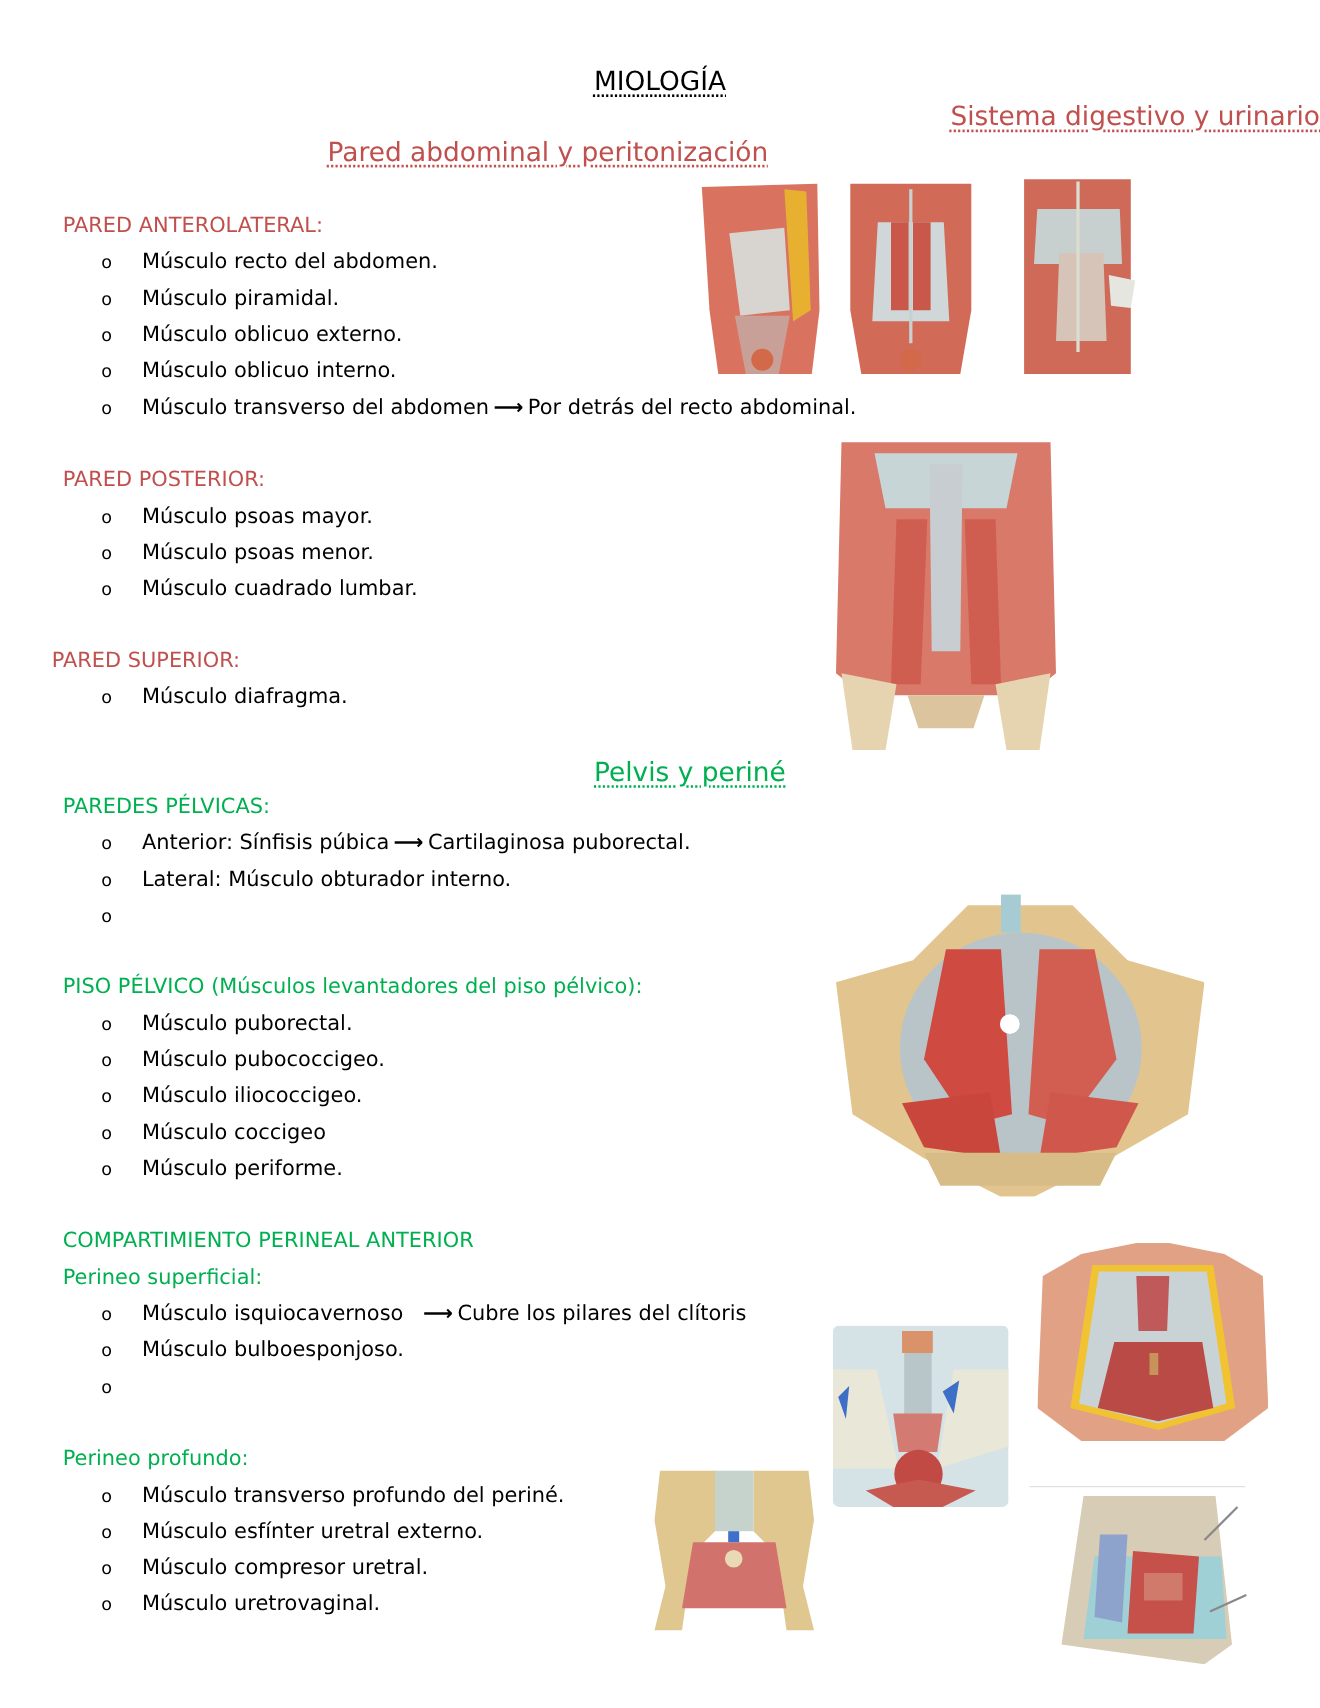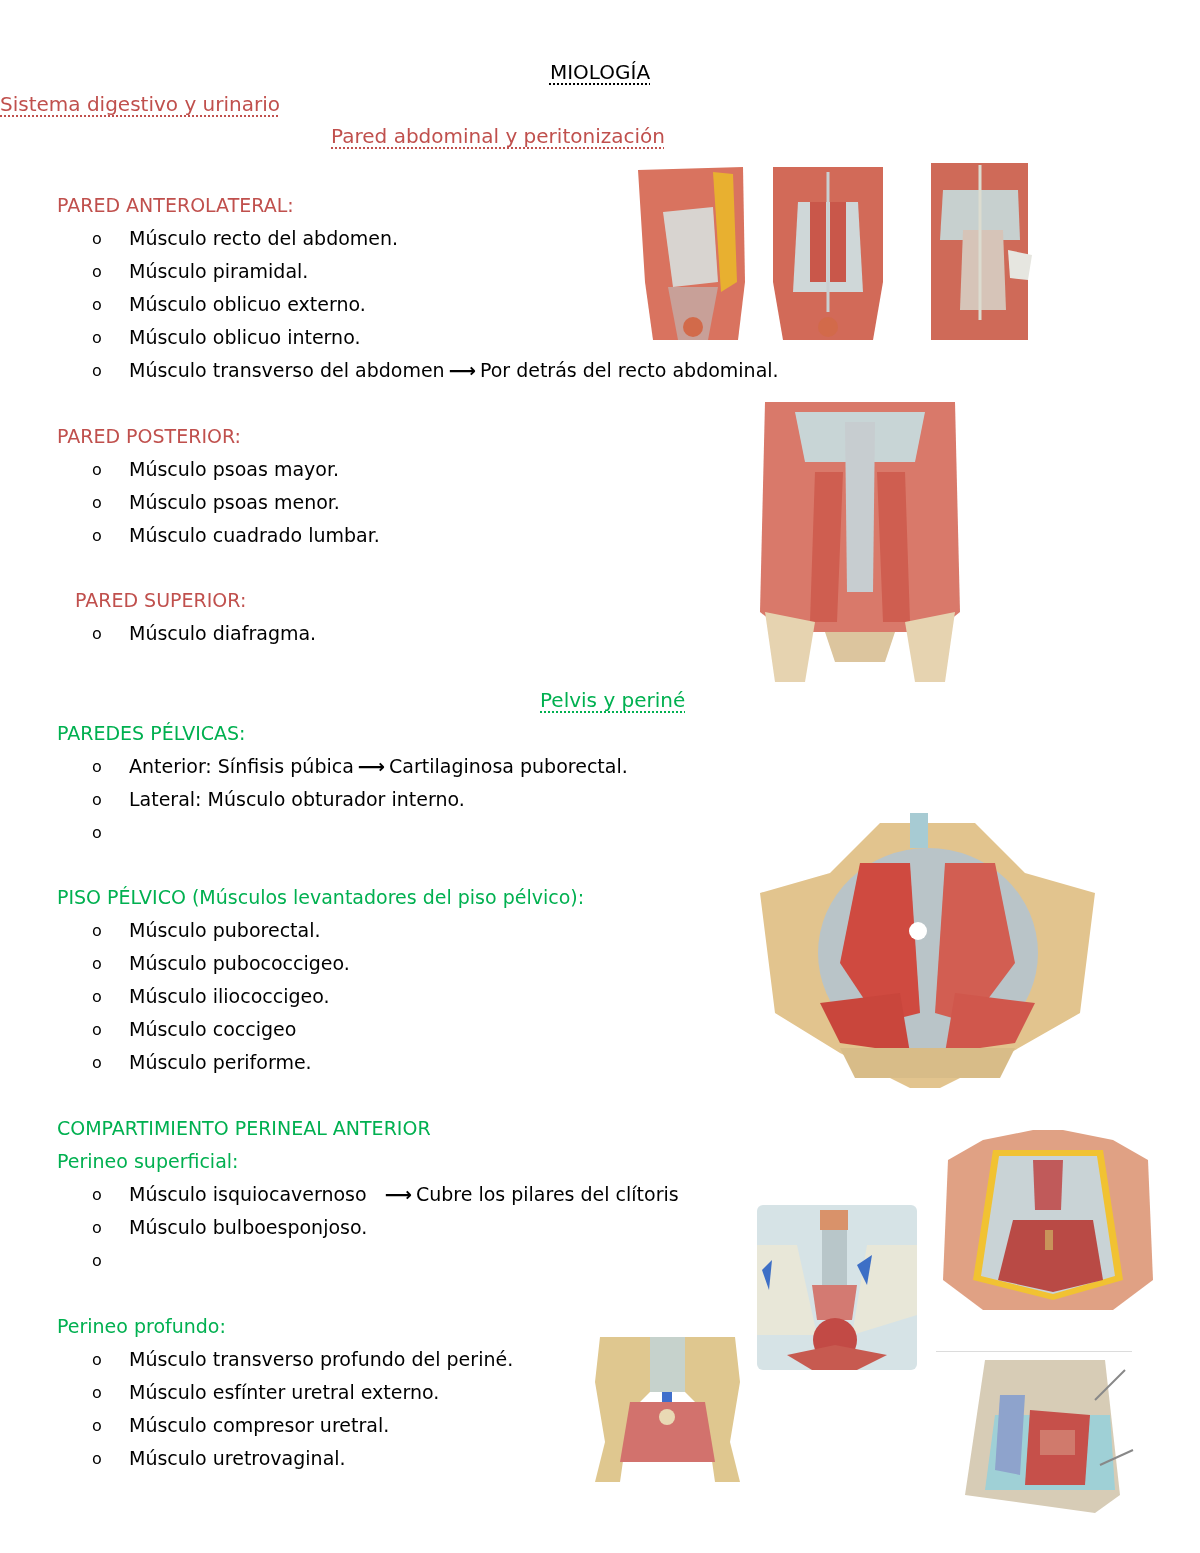--- a/index.html
+++ b/index.html
@@ -1,36 +1,36 @@
 <!DOCTYPE html>
 <html><head>
 <meta charset="utf-8">
 <style>
   html, body { margin: 0; padding: 0; background: #ffffff; }
   body { width: 1200px; height: 1553px; position: relative; overflow: hidden;
          font-family: "DejaVu Sans", sans-serif; color: #000; }
   .abs { position: absolute; }
-  .title { font-size: 20px; text-decoration: underline dotted; text-underline-offset: 4px; white-space: nowrap; }
+  .title { font-size: 24px; text-decoration: underline dotted; text-underline-offset: 4px; white-space: nowrap; }
   .title-black { color: #000; }
   .title-red { color: #c0504d; }
   .title-green { color: #00b050; }
   .heading { font-size: 19px; white-space: nowrap; line-height: 33px; }
   .red { color: #c0504d; }
   .green { color: #00b050; }
   ul.list { list-style: none; margin: 0; padding: 0; }
   ul.list li { position: relative; font-size: 19px; line-height: 33px; height: 33px; white-space: nowrap; padding-left: 37px; }
   ul.list li .bullet { position: absolute; left: 0; top: 0; font-size: 16px; }
   .arrow { display: inline-block; margin: 0 4px; font-weight: bold; }
   .figure { position: absolute; border-radius: 6px; overflow: hidden; }
 </style>
 </head>
 <body>
 
 <div class="abs title title-black" style="left:0;width:1200px;text-align:center;top:60px;">MIOLOGÍA</div>
-<div class="abs title title-red" style="left:0;width:1200px;text-align:left;top:92px;">Sistema digestivo y urinario</div>
+<div class="abs title title-red" style="left:0;width:1200px;text-align:right;top:92px;">Sistema digestivo y urinario</div>
 <div class="abs title title-red" style="left:0;width:996px;text-align:center;top:124px;">Pared abdominal y peritonización</div>
 
 <div class="abs heading red" style="left:57px;top:189px;">PARED ANTEROLATERAL:</div>
 <ul class="abs list" style="left:92px;top:222px;">
   <li><span class="bullet">o</span><span>Músculo recto del abdomen.</span></li>
   <li><span class="bullet">o</span><span>Músculo piramidal.</span></li>
   <li><span class="bullet">o</span><span>Músculo oblicuo externo.</span></li>
   <li><span class="bullet">o</span><span>Músculo oblicuo interno.</span></li>
   <li><span class="bullet">o</span><span>Músculo transverso del abdomen</span><span class="arrow">⟶</span><span>Por detrás del recto abdominal.</span></li>
 </ul>
@@ -81,21 +81,21 @@
     <path d="M40 20 L170 20 L160 70 L50 70 Z" fill="#c8d5d6"></path>
     <path d="M90 30 L120 30 L118 200 L92 200 Z" fill="#c7cdd0"></path>
     <path d="M60 80 L88 80 L82 230 L55 230 Z" fill="#cf5e50"></path>
     <path d="M122 80 L150 80 L155 230 L128 230 Z" fill="#cf5e50"></path>
     <path d="M10 220 L60 230 L50 290 L20 290 Z" fill="#e6d3b0"></path>
     <path d="M150 230 L200 220 L190 290 L160 290 Z" fill="#e6d3b0"></path>
     <path d="M70 240 L140 240 L130 270 L80 270 Z" fill="#dcc59e"></path>
   </svg>
 </div>
 
-<div class="abs heading red" style="left:75px;top:584px;">PARED SUPERIOR:</div>
+<div class="abs heading red" style="left:47px;top:584px;">PARED SUPERIOR:</div>
 <ul class="abs list" style="left:92px;top:617px;">
   <li><span class="bullet">o</span><span>Músculo diafragma.</span></li>
 </ul>
 
 <div class="abs title title-green" style="left:540px;top:688px;">Pelvis y periné</div>
 
 <div class="abs heading green" style="left:57px;top:717px;">PAREDES PÉLVICAS:</div>
 <ul class="abs list" style="left:92px;top:750px;">
   <li><span class="bullet">o</span><span>Anterior: Sínfisis púbica</span><span class="arrow">⟶</span><span>Cartilaginosa puborectal.</span></li>
   <li><span class="bullet">o</span><span>Lateral: Músculo obturador interno.</span></li>

